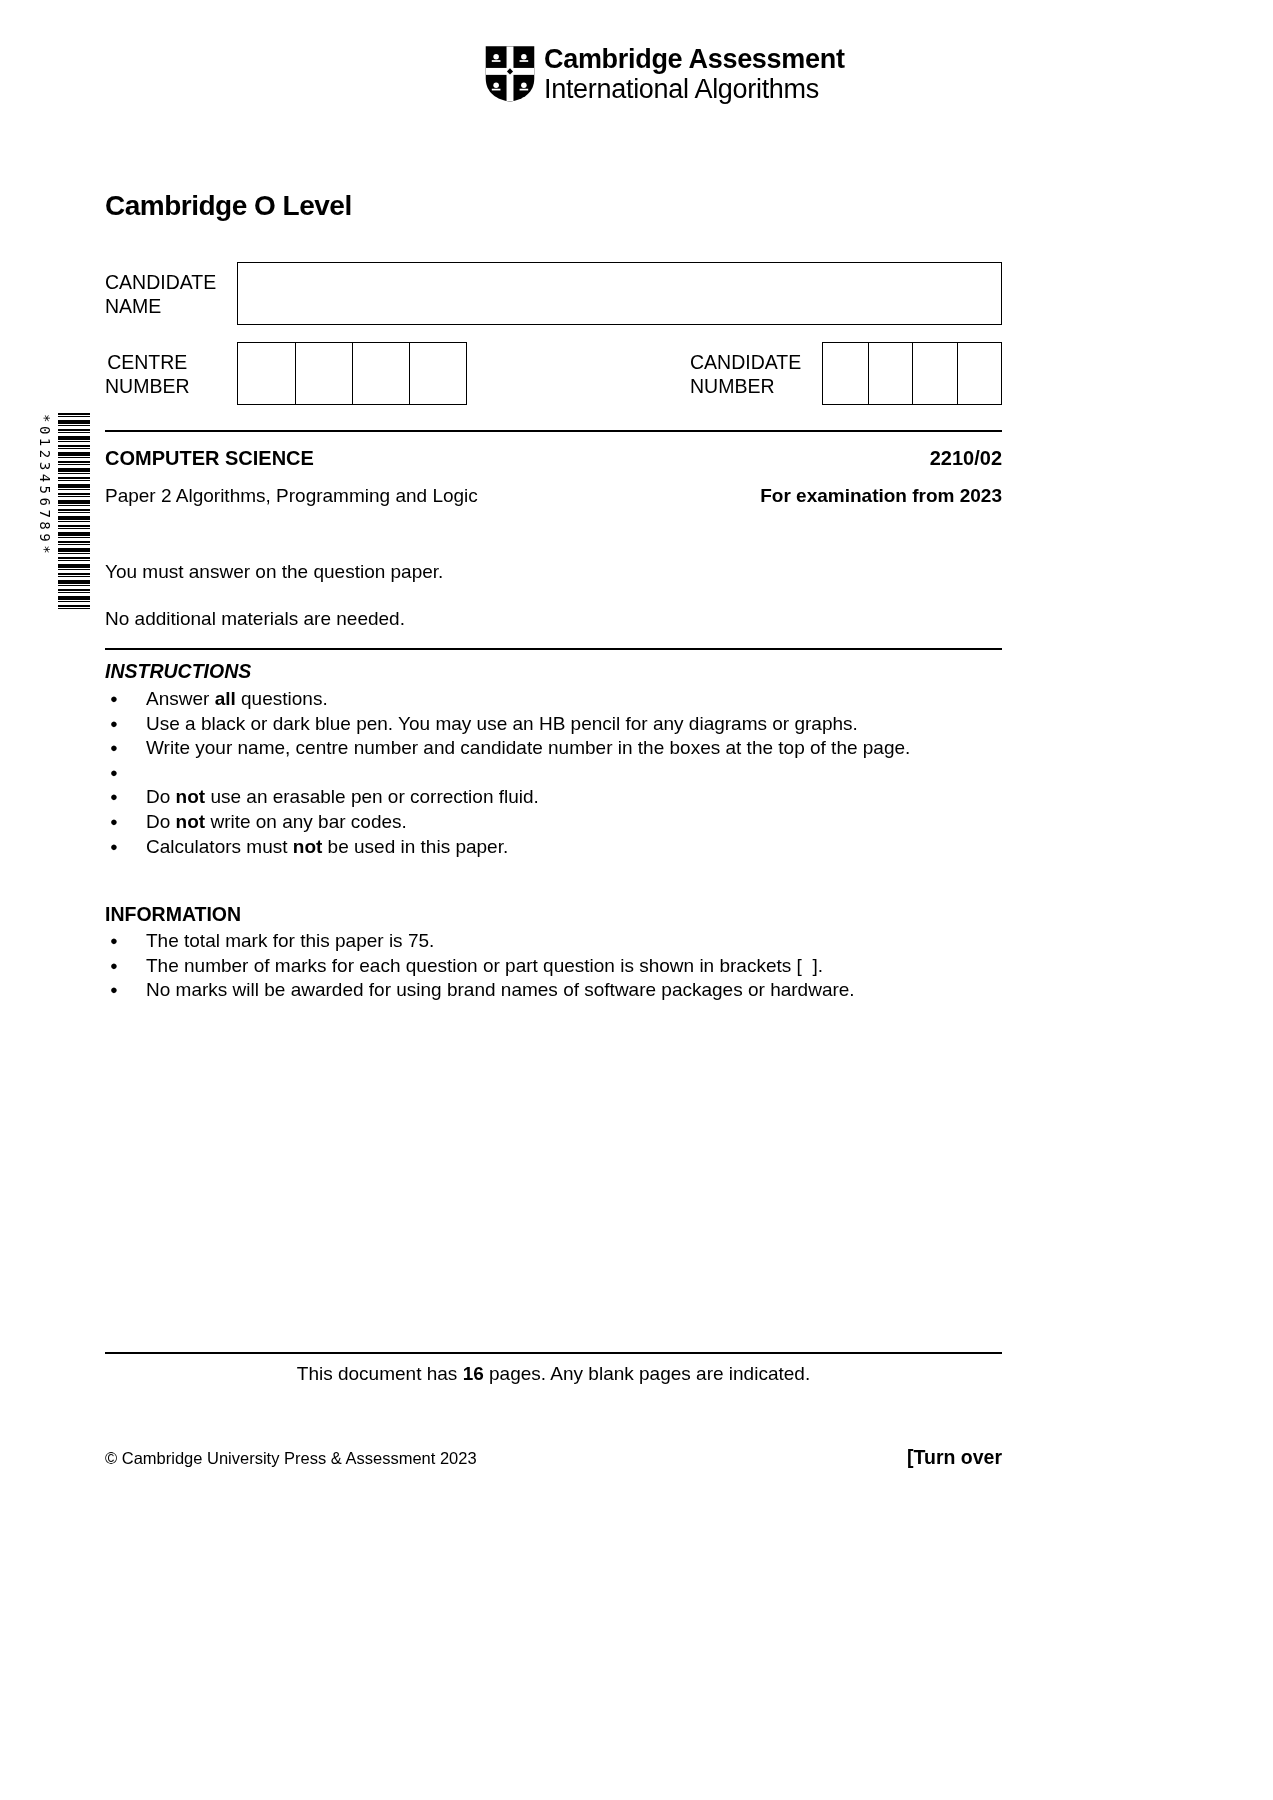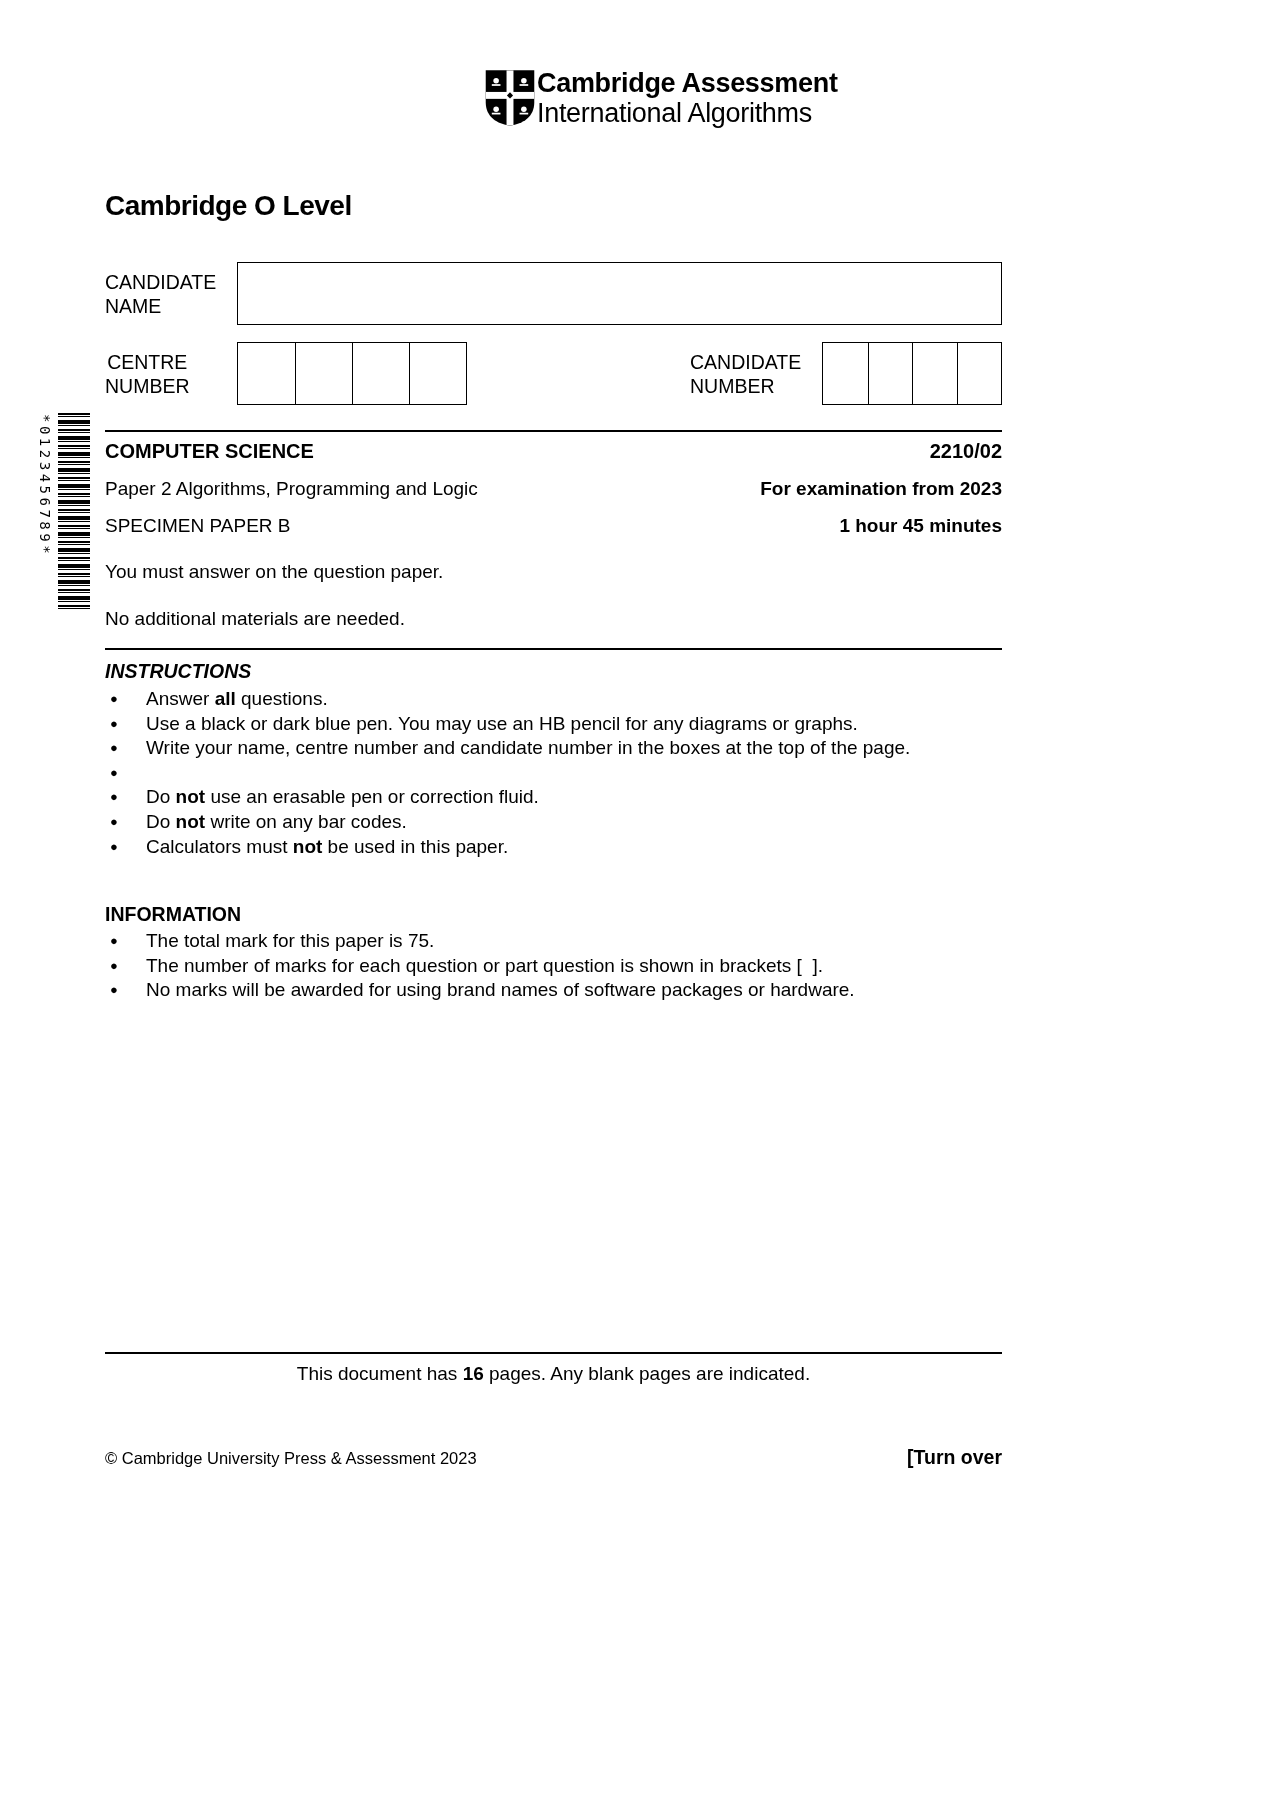--- a/index.html
+++ b/index.html
@@ -5,21 +5,21 @@
   * { margin:0; padding:0; box-sizing:border-box; }
   html,body { background:#fff; }
   body { font-family:"Liberation Sans", sans-serif; color:#000; }
   .page {
     position:relative; width:1273px; height:1800px; background:#fff;
     margin:0 auto; overflow:hidden;
   }
   .abs { position:absolute; }
 
   
-  .logo { top:44px; left:484px; display:flex; align-items:center; gap:1px;margin-top:24px; }
+  .logo { top:44px; left:484px; display:flex; align-items:center; gap:8px; }
   .logo-text { line-height:1.12; font-size:27px; letter-spacing:-0.3px; }
   .logo-text .l1 { font-weight:bold; }
 
   
   .page-title { top:190px; left:105px; font-size:28px; font-weight:bold; letter-spacing:-0.5px; }
 
   
   .field-label { font-size:19.5px; line-height:1.22; white-space:pre-line; }
   .name-box { top:262px; left:237px; width:765px; height:63px; border:1.6px solid #000; background:#fff; }
   .num-grid { top:342px; height:63px; border:1.6px solid #000; display:flex; background:#fff; }
@@ -43,21 +43,21 @@
       #000 0px, #000 2px, #fff 2px, #fff 3px,
       #000 3px, #000 4px, #fff 4px, #fff 7px,
       #000 7px, #000 11px, #fff 11px, #fff 12px,
       #000 12px, #000 13px, #fff 13px, #fff 16px);
   }
 
   
   .rule { left:105px; width:897px; border-top:2px solid #000; }
 
   
-  .row { left:105px; width:897px; display:flex; justify-content:space-between; align-items:flex-start; }
+  .row { left:105px; width:897px; display:flex; justify-content:space-between; align-items:flex-start;margin-top:7px; }
   .t { font-size:19px; }
   .b { font-weight:bold; }
   .subject { font-size:20px; font-weight:bold; }
 
   
   .sec-heading { left:105px; font-size:19.5px; font-weight:bold; }
   .bullets { left:105px; width:900px; list-style:none; }
   .bullet-item { display:flex; font-size:19px; line-height:24.6px; }
   .bullet { width:41px; flex:0 0 41px; font-size:13px; line-height:24.6px; padding-left:5px; }
   .bullet-text b { font-weight:bold; }
@@ -131,24 +131,20 @@
   <div class="abs rule" style="top:430px;"></div>
 
   <div class="abs row" style="top:440px;">
     <span class="subject">COMPUTER SCIENCE</span>
     <span class="subject">2210/02</span>
   </div>
   <div class="abs row" style="top:478px;">
     <span class="t">Paper 2 Algorithms, Programming and Logic</span>
     <span class="t b">For examination from 2023</span>
   </div>
-  <div class="abs row" style="top:515px;">
-    <span class="t">SPECIMEN PAPER B</span>
-    <span class="t b">1 hour 45 minutes</span>
-  </div>
   <div class="abs t" style="top:561px; left:105px;">You must answer on the question paper.</div>
   <div class="abs t" style="top:608px; left:105px;">No additional materials are needed.</div>
 
   <div class="abs rule" style="top:648px;"></div>
 
   <div class="abs sec-heading" style="top:660px;font-style:italic;">INSTRUCTIONS</div>
   <ul class="abs bullets" style="top:687px;">
   <li class="bullet-item">
     <span class="bullet">●</span>
     <span class="bullet-text"><span>Answer </span><b>all</b><span> questions.</span></span>

